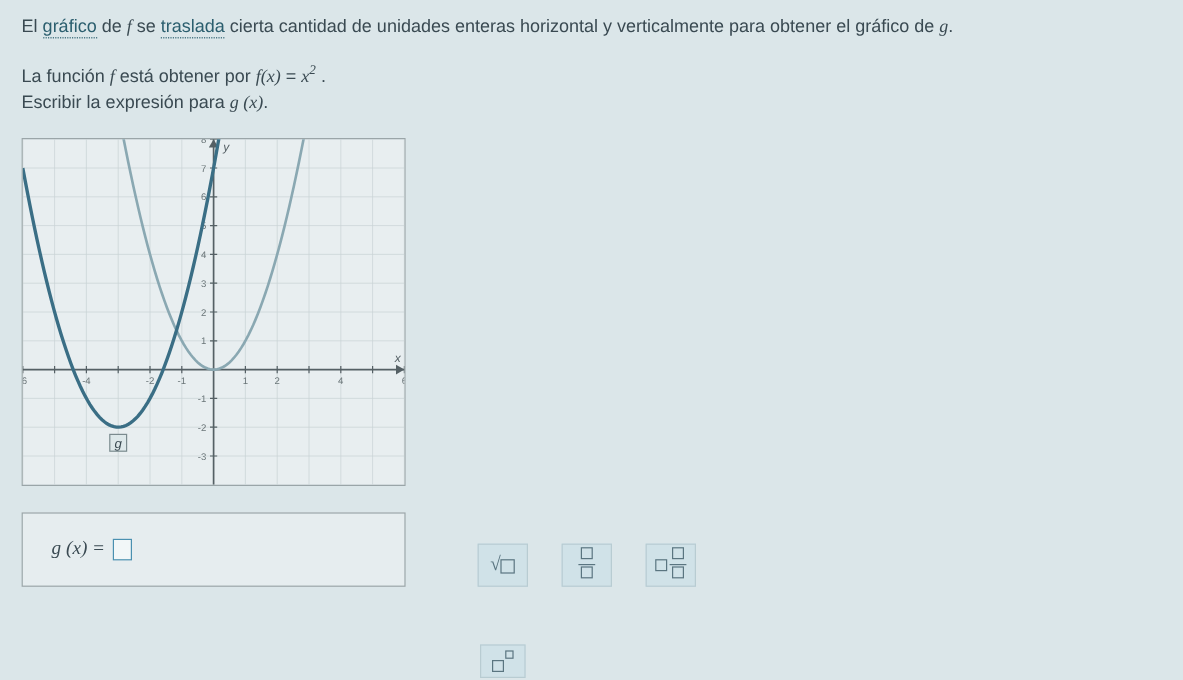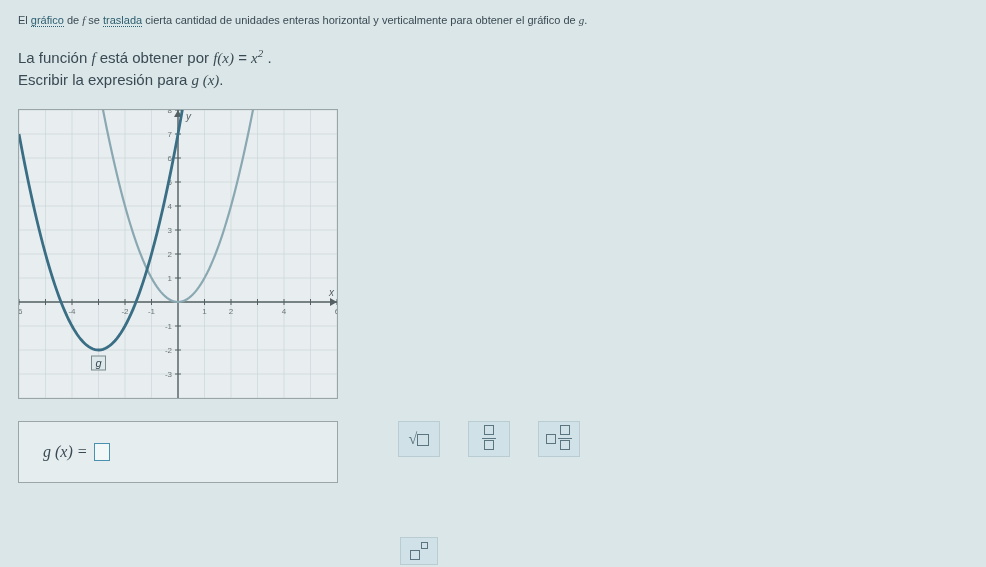--- a/index.html
+++ b/index.html
@@ -7,21 +7,21 @@
     width: 986px;
     height: 567px;
     background: #dbe6e9;
     font-family: Arial, sans-serif;
     color: #3a4a52;
     padding: 12px 18px;
     position: relative;
     overflow: hidden;
   }
   .prompt-line {
-    font-size: 11px;
+    font-size: 15px;
     margin-bottom: 18px;
     line-height: 1.5;
   }
   .link-word {
     color: #2b5e6e;
     border-bottom: 1px dotted #2b5e6e;
     cursor: pointer;
   }
   .italic { font-style: italic; font-family: 'Times New Roman', serif; }
   .def-line {
@@ -32,21 +32,21 @@
     width: 320px;
     height: 290px;
     background: #e8eef0;
     border: 1px solid #9aa5a8;
     margin-top: 20px;
     position: relative;
   }
   .graph-box svg { display: block; }
   .answer-row {
     display: flex;
-    align-items: flex-start;
+    align-items: flex-end;
     margin-top: 22px;
     gap: 60px;
   }
   .answer-box {
     width: 320px;
     height: 62px;
     border: 1px solid #9aa5a8;
     background: #e6edef;
     display: flex;
     align-items: center;

